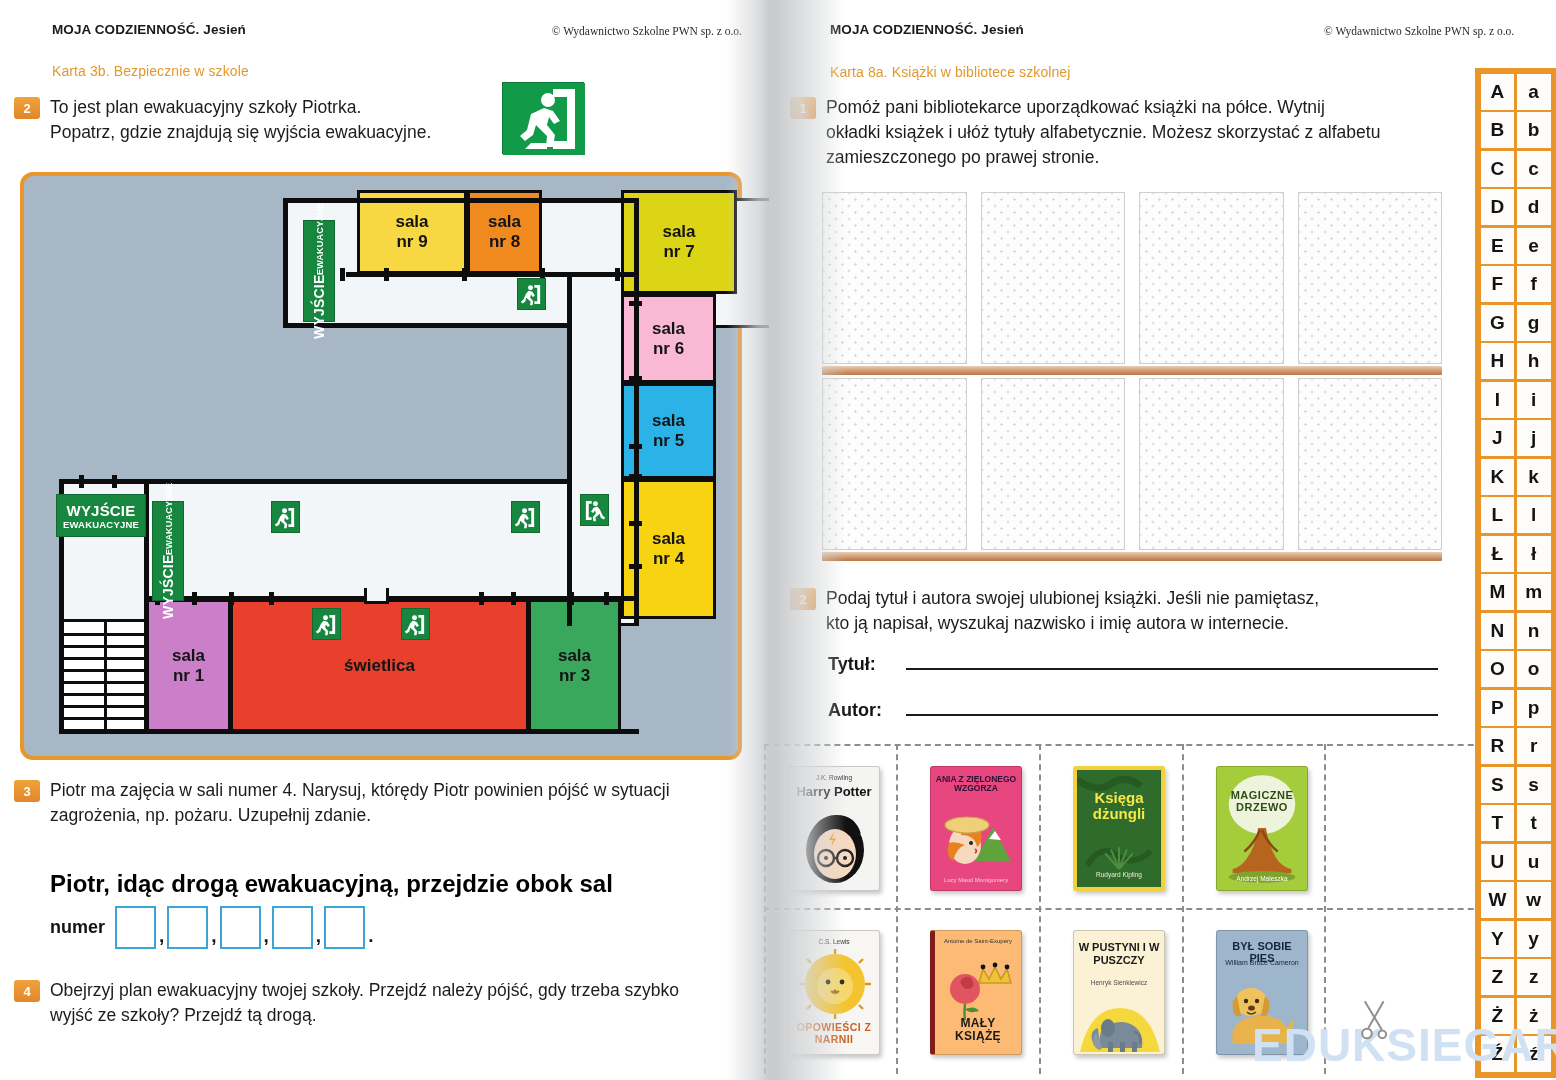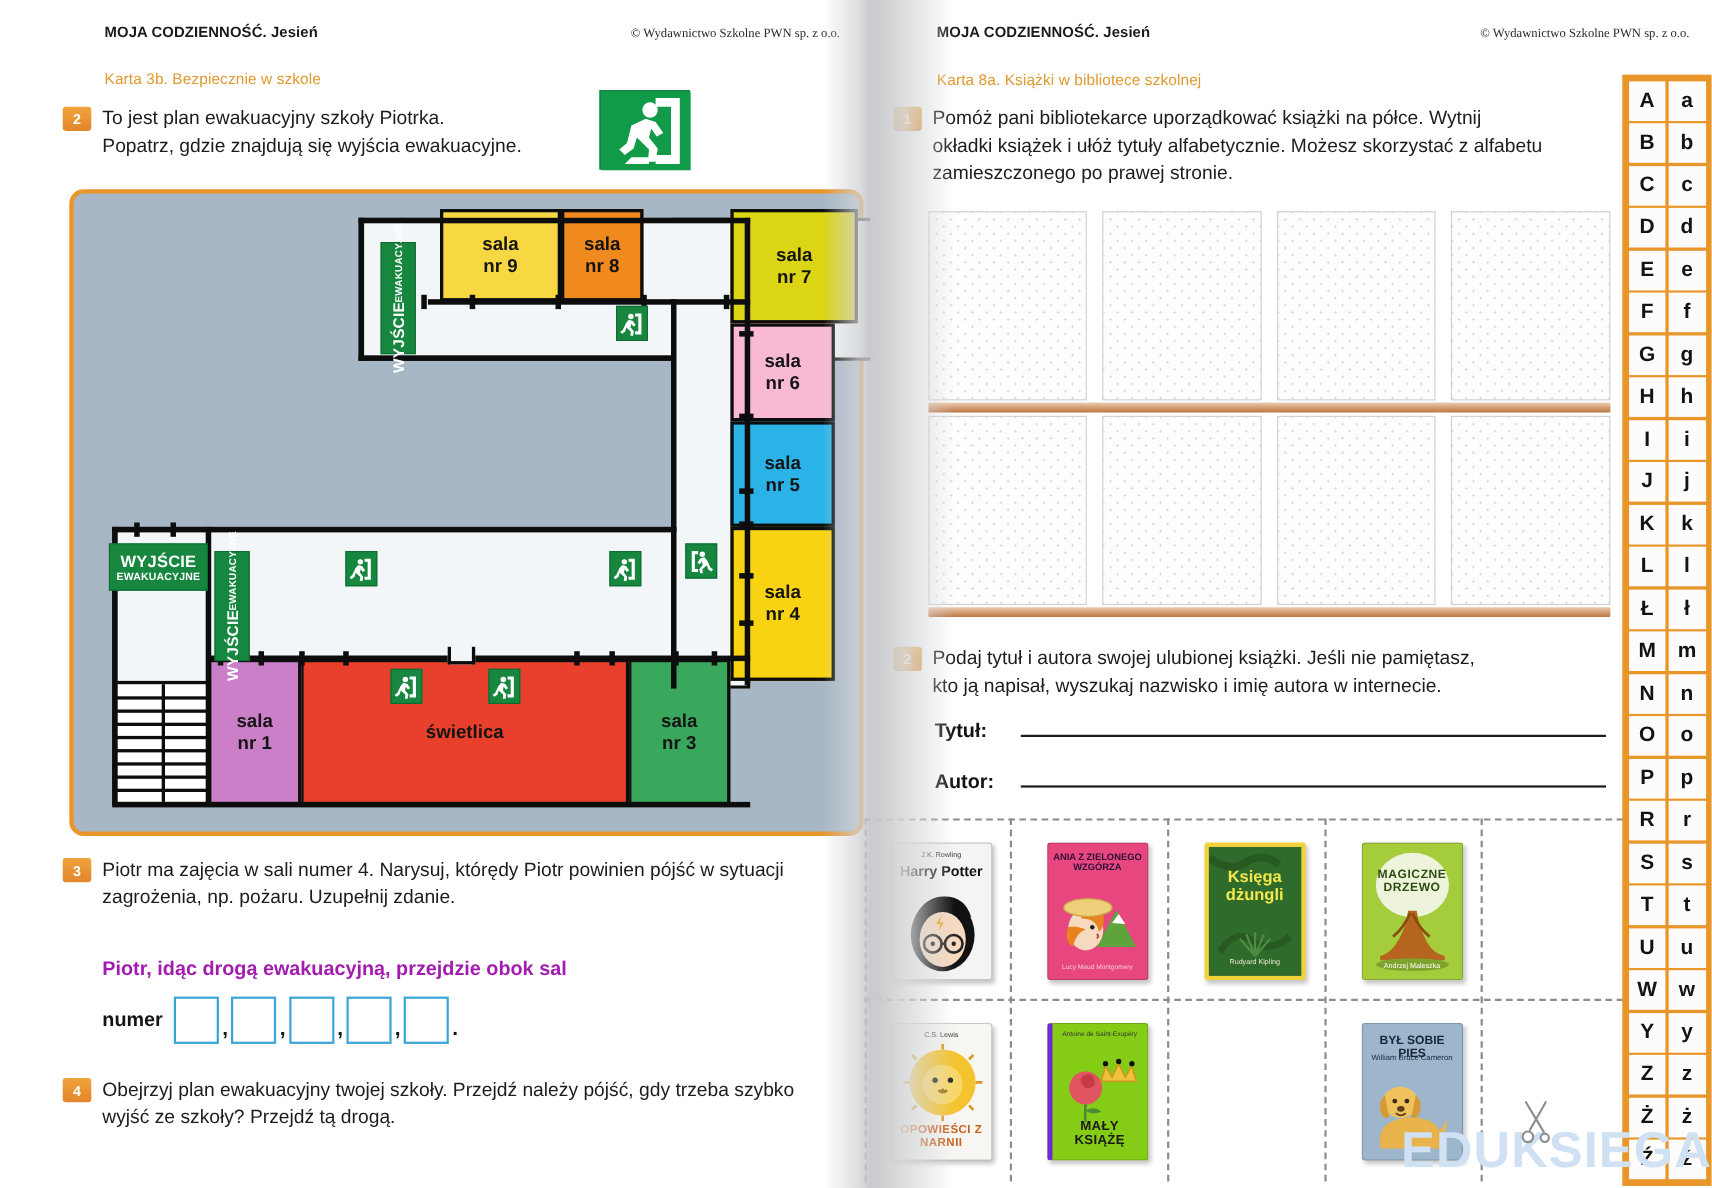--- a/index.html
+++ b/index.html
@@ -3,21 +3,21 @@
 <meta charset="utf-8">
 <style>
   * { box-sizing: border-box; margin: 0; padding: 0; }
   body {
     width: 1556px; height: 1080px;
     font-family: "Liberation Sans", sans-serif;
     background: #ffffff;
     overflow: hidden;
     position: relative;
   }
-  .spread { position: absolute; inset: 0; display: flex; padding-left: 43px; }
+  .spread { position: absolute; inset: 0; display: flex; }
 
   
   .page { position: relative; height: 1080px; background: #fff; }
   .page-left  { width: 772px; }
   .page-right { width: 784px; }
 
   
   .gutter-left {
     position: absolute; right: 0; top: 0; width: 46px; height: 100%;
     background: linear-gradient(to right, rgba(255,255,255,0) 0%, rgba(210,212,214,0.75) 70%, rgba(188,190,193,0.9) 100%);
@@ -106,21 +106,21 @@
   .stairs { position: absolute; background: #fff; border: 3px solid #0d0d0d; }
   .stairs .step { position: absolute; left: 0; right: 0; height: 2.5px; background: #0d0d0d; }
   .stairs .mid { position: absolute; top: 0; bottom: 0; width: 2.5px; background: #0d0d0d; }
 
   
   .ansrow { position: absolute; display: flex; align-items: center; }
   .ansrow .lbl { font-size: 18px; font-weight: bold; color: #141414; margin-right: 10px; }
   .abox { width: 41px; height: 43px; border: 2.5px solid #3aa6d8; background: #fff; }
   .comma { font-size: 19px; font-weight: bold; color: #141414; margin: 0 3px; align-self: flex-end; padding-bottom: 2px; }
   .sent {
-    position: absolute; font-size: 18px; font-weight: bold; color: #a21caf;
+    position: absolute; font-size: 24px; font-weight: bold; color: #000000;
   }
 
   
   .shelfwrap { position: absolute; }
   .slots { display: flex; gap: 14px; }
   .slot {
     flex: 1; height: 172px; background: #fdfdfd;
     border: 1px solid #cfcfcf;
     background-image:
       radial-gradient(circle, #d9d9d9 1px, transparent 1.2px),
@@ -558,36 +558,53 @@
             <circle cx="39" cy="33" r="2.4" fill="#222"></circle>
               <circle cx="53" cy="33" r="2.4" fill="#222"></circle>
             <path d="M42 42 q4 4 8 0" stroke="#a0701a" stroke-width="2" fill="none"></path>
             <path d="M46 40 l-3 3 h6z" fill="#a0701a"></path>
           </svg>
           <div class="ctitle" style="bottom:8px; font-size:10.5px; color:#c9601f; letter-spacing:.4px;">OPOWIEŚCI Z NARNII</div>
         </div>
       </div>
 
       <div class="bookcell" style="left:152px; top:178px; width:120px; height:140px;">
-        <div class="cover" style="background:#84cc16; border-left:5px solid #6d28d9;">
+        <div class="cover" style="background:#fdba74; border-left:5px solid #7f1d1d;">
           <div class="cauthor" style="top:7px; font-size:6px; color:#333;">Antoine de Saint-Exupéry</div>
           <svg viewBox="0 0 88 72" style="position:absolute;top:20px;left:0;width:88px;height:72px;">
             <path d="M44 32 l4-14 6 10 6-12 6 12 6-10 4 14z" fill="#f0c23c" stroke="#c99a1e" stroke-width="1.6"></path>
             <circle cx="48" cy="16" r="2.4" fill="#111"></circle>
               <circle cx="60" cy="14" r="2.4" fill="#111"></circle>
               <circle cx="72" cy="16" r="2.4" fill="#111"></circle>
             <circle cx="30" cy="38" r="15" fill="#e0555f"></circle>
             <path d="M30 38 q-8-7-2-11 q8-4 10 4 q2 8-8 7z" fill="#c43a46"></path>
             <path d="M30 53 q-1 10 0 16" stroke="#4a8c3a" stroke-width="2.4" fill="none"></path>
             <path d="M30 58 q10-4 14 2 q-10 3-14-2z" fill="#4a8c3a"></path>
           </svg>
           <div class="ctitle" style="bottom:10px; font-size:12px; color:#1a1a1a; letter-spacing:.3px;">MAŁY KSIĄŻĘ</div>
         </div>
       </div>
 
+      <div class="bookcell" style="left:295px; top:178px; width:120px; height:140px;">
+        <div class="cover" style="background:#fbf2d5;">
+          <div class="ctitle" style="top:10px; font-size:11px; color:#1a1a1a; line-height:1.25;">W PUSTYNI I W PUSZCZY</div>
+          <div class="cauthor" style="top:48px; font-size:6.5px; color:#4a4a4a;">Henryk Sienkiewicz</div>
+          <svg viewBox="0 0 92 62" style="position:absolute;bottom:0;left:0;width:92px;height:62px;">
+            <path d="M6 60 q10-44 40-44 q30 0 40 44z" fill="#f5d93c"></path>
+            <path d="M26 56 q-3-20 10-24 q14-5 24 2 q10 7 8 22z" fill="#7b8a99"></path>
+            <path d="M24 36 q-8 2-6 12 q2 8 8 8" fill="#7b8a99"></path>
+            <path d="M22 40 q-6 10 0 16 q4 4 6 0" fill="#8c9aa8"></path>
+            <ellipse cx="34" cy="36" rx="7" ry="9" fill="#6b7a88"></ellipse>
+            <rect x="34" y="50" width="5" height="10" fill="#6b7a88"></rect>
+            <rect x="46" y="50" width="5" height="10" fill="#6b7a88"></rect>
+            <rect x="58" y="50" width="5" height="10" fill="#6b7a88"></rect>
+            <path d="M60 40 q8 2 6 12" stroke="#6b7a88" stroke-width="2.4" fill="none"></path>
+          </svg>
+        </div>
+      </div>
 
       <div class="bookcell" style="left:438px; top:178px; width:120px; height:140px;">
         <div class="cover" style="background:#9db6cc;">
           <div class="ctitle" style="top:9px; font-size:11px; color:#16263a;">BYŁ SOBIE PIES</div>
           <div class="cauthor" style="top:28px; font-size:7px; color:#16263a;">William Bruce Cameron</div>
           <svg viewBox="0 0 92 78" style="position:absolute;bottom:2px;left:0;width:92px;height:78px;">
             <path d="M16 70 q-4-20 14-26 q14-5 28 0 q16 6 14 26z" fill="#e8b34a"></path>
             <ellipse cx="34" cy="28" rx="16" ry="14" fill="#f0c25e"></ellipse>
             <path d="M20 22 q-6 4-4 14 q2 8 8 6z" fill="#d69a34"></path>
             <path d="M48 22 q6 4 4 14 q-2 8-8 6z" fill="#d69a34"></path>

